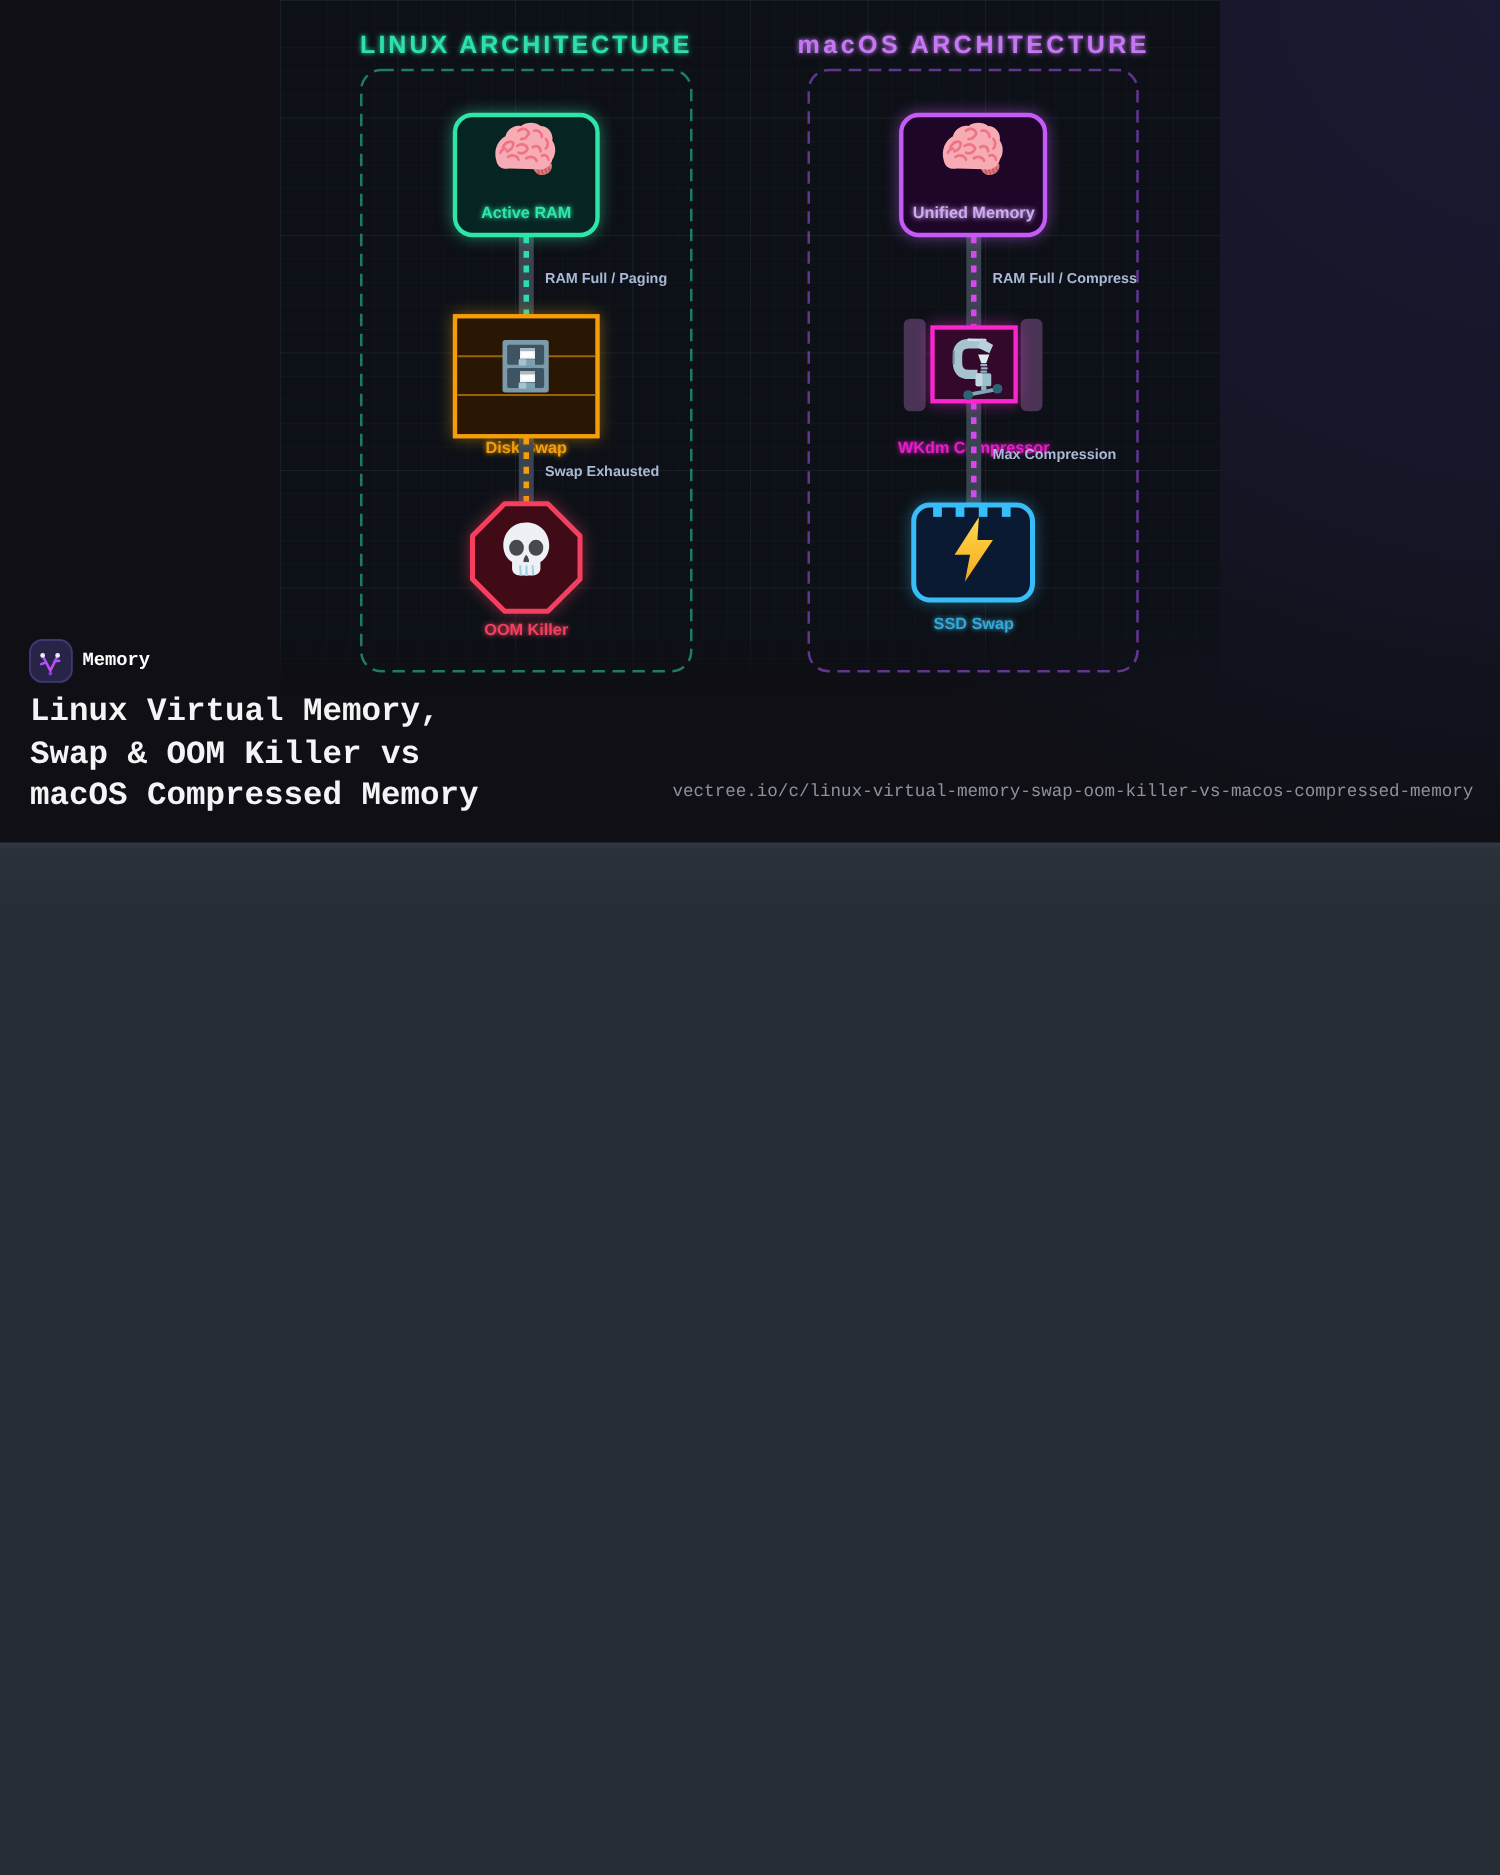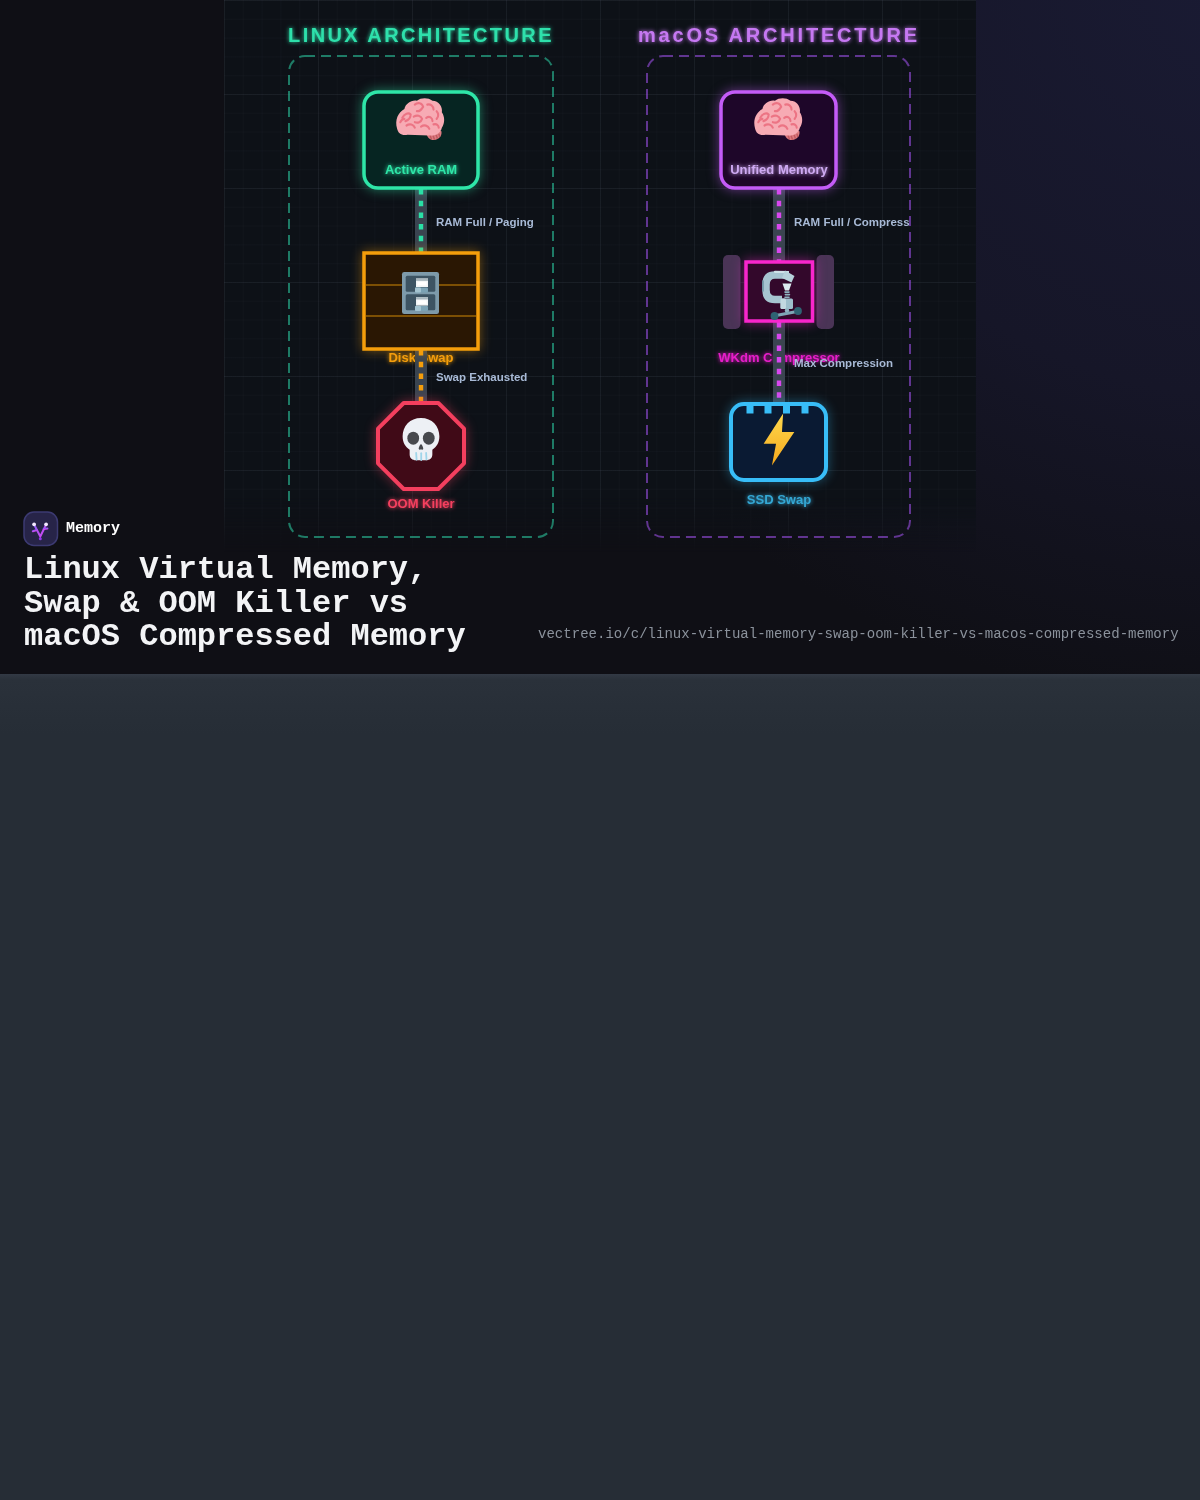--- a/index.html
+++ b/index.html
@@ -12,21 +12,21 @@
       linear-gradient(rgba(148,163,184,0.065) 1px, transparent 1px),
       linear-gradient(90deg, rgba(148,163,184,0.065) 1px, transparent 1px),
       linear-gradient(rgba(148,163,184,0.028) 1px, transparent 1px),
       linear-gradient(90deg, rgba(148,163,184,0.028) 1px, transparent 1px);
     background-size:94px 94px,94px 94px,18.8px 18.8px,18.8px 18.8px;
     -webkit-mask-image:linear-gradient(#000 90%, transparent 100%);
     mask-image:linear-gradient(#000 90%, transparent 100%);}
   .dia{position:absolute;left:0;top:0;}
   .bottom{position:absolute;left:0;top:674px;width:1200px;height:826px;background:linear-gradient(#323944 0%, #2a313a 6px, #262d36 60px);}
   .title{position:absolute;left:24px;top:553px;width:700px;font-family:"Liberation Mono",monospace;font-weight:bold;
-    font-size:32px;line-height:33.5px;color:#f3f4f6;letter-spacing:0px;white-space:nowrap;}
+    font-size:26px;line-height:33.5px;color:#f3f4f6;letter-spacing:0px;white-space:nowrap;}
   .brand{position:absolute;left:66px;top:520px;font-family:"Liberation Mono",monospace;font-weight:bold;font-size:15px;color:#fff;}
   .url{position:absolute;left:538px;top:625.5px;font-family:"Liberation Mono",monospace;font-size:14.05px;color:#8b929c;}
 </style>
 </head>
 <body>
 <div class="card">
   <div class="panel"></div>
   <svg class="dia" width="1200" height="674" viewBox="0 0 1200 674">
     <defs>
       <linearGradient id="vg" x1="0" y1="0" x2="1" y2="1">

